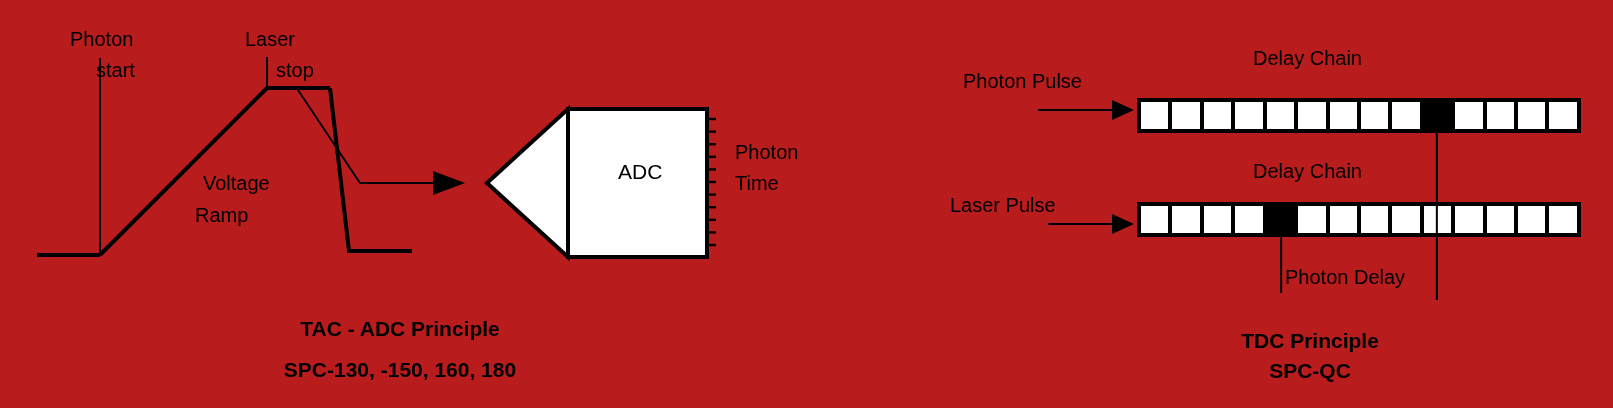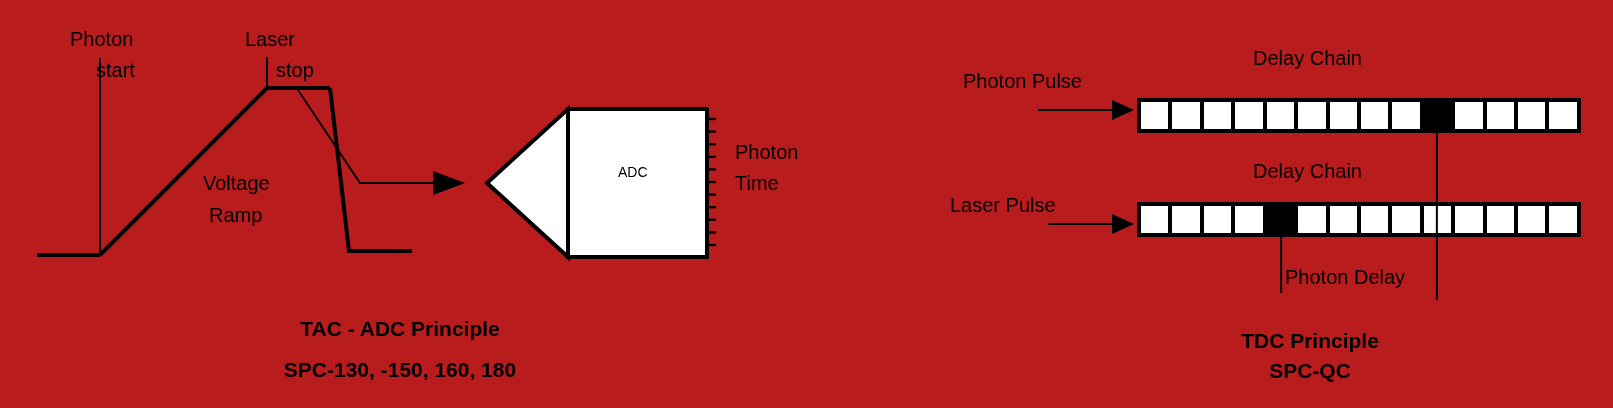--- a/index.html
+++ b/index.html
@@ -82,22 +82,22 @@
     <polygon points="1112,100 1134,110 1112,120" fill="#000"></polygon>
     <line x1="1048" y1="224" x2="1114" y2="224" stroke="#000" stroke-width="2"></line>
     <polygon points="1112,214 1134,224 1112,234" fill="#000"></polygon>
   </svg>
 
   <div class="lbl" style="left:70px;top:28px">Photon</div>
   <div class="lbl" style="left:96px;top:59px">start</div>
   <div class="lbl" style="left:245px;top:28px">Laser</div>
   <div class="lbl" style="left:276px;top:59px">stop</div>
   <div class="lbl" style="left:203px;top:172px">Voltage</div>
-  <div class="lbl" style="left:209px;top:204px">Ramp</div>
-  <div class="lbl" style="left:618px;top:161px;font-size:14px">ADC</div>
+  <div class="lbl" style="left:195px;top:204px">Ramp</div>
+  <div class="lbl" style="left:618px;top:161px;font-size:21px">ADC</div>
   <div class="lbl" style="left:735px;top:141px">Photon</div>
   <div class="lbl" style="left:735px;top:172px">Time</div>
   <div class="caption" style="left:220px;top:317px;width:360px">TAC - ADC Principle</div>
   <div class="caption" style="left:220px;top:358px;width:360px">SPC-130, -150, 160, 180</div>
 
   <div class="lbl" style="left:963px;top:70px">Photon Pulse</div>
   <div class="lbl" style="left:950px;top:194px">Laser Pulse</div>
   <div class="lbl" style="left:1253px;top:47px">Delay Chain</div>
   <div class="lbl" style="left:1253px;top:160px">Delay Chain</div>
   <div class="lbl" style="left:1285px;top:266px">Photon Delay</div>

